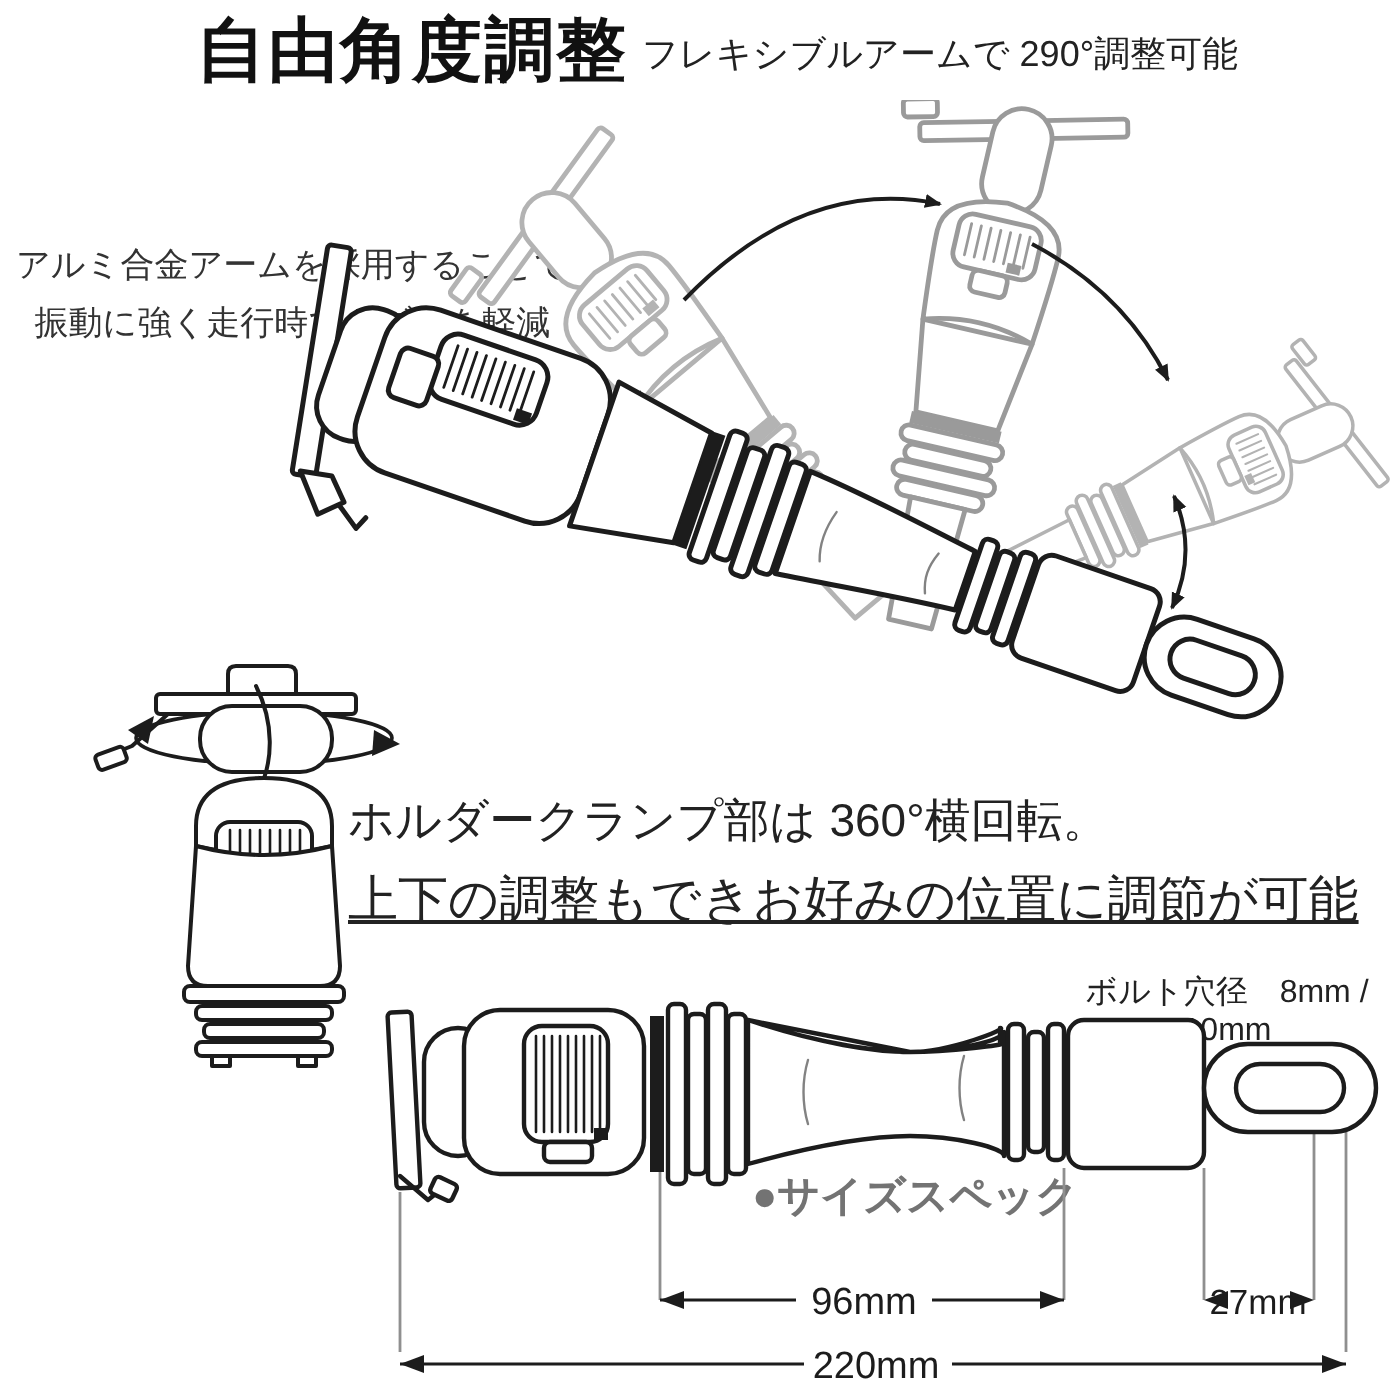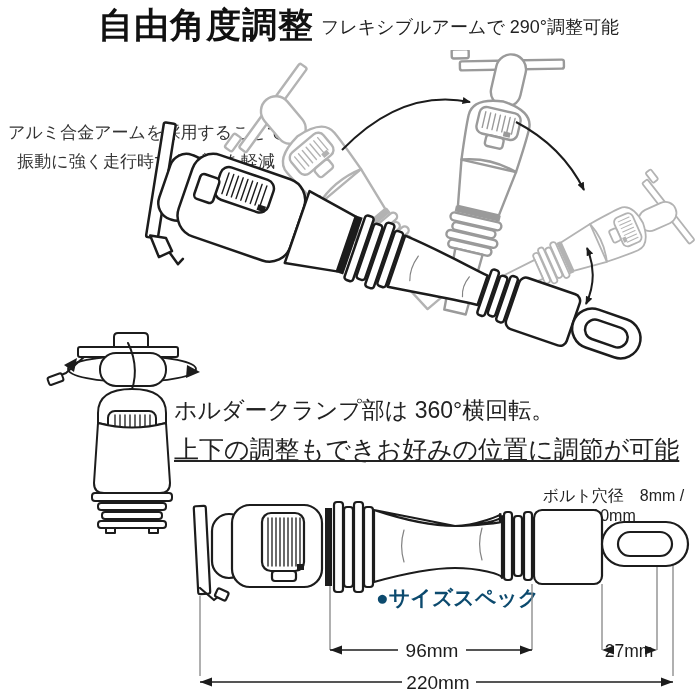--- a/index.html
+++ b/index.html
@@ -14,21 +14,21 @@
   }
   .subtitle{
     left:321px;top:15px;font-size:18px;font-weight:500;color:#222;
   }
   .arm-feature{
     left:8px;top:118px;font-size:17px;line-height:29px;color:#333;
   }
   .clamp-note1{left:174px;top:395px;font-size:23px;color:#222;}
   .clamp-note2{left:174px;top:433px;font-size:25px;color:#222;text-decoration:underline;}
   .bolt-note{left:527px;top:486px;font-size:16px;color:#222;}
-  .size-spec{left:376px;top:584px;font-size:21px;font-weight:600;color:#0c4a6e;}
+  .size-spec{left:376px;top:584px;font-size:21px;font-weight:600;color:#737373;}
   svg{position:absolute;display:block;}
   svg text{
     font-family:"Liberation Sans","DejaVu Sans",sans-serif;
     fill:#1c1c1c;
   }
 </style>
 </head>
 <body>
 
 <div class="abs title">自由角度調整</div>

